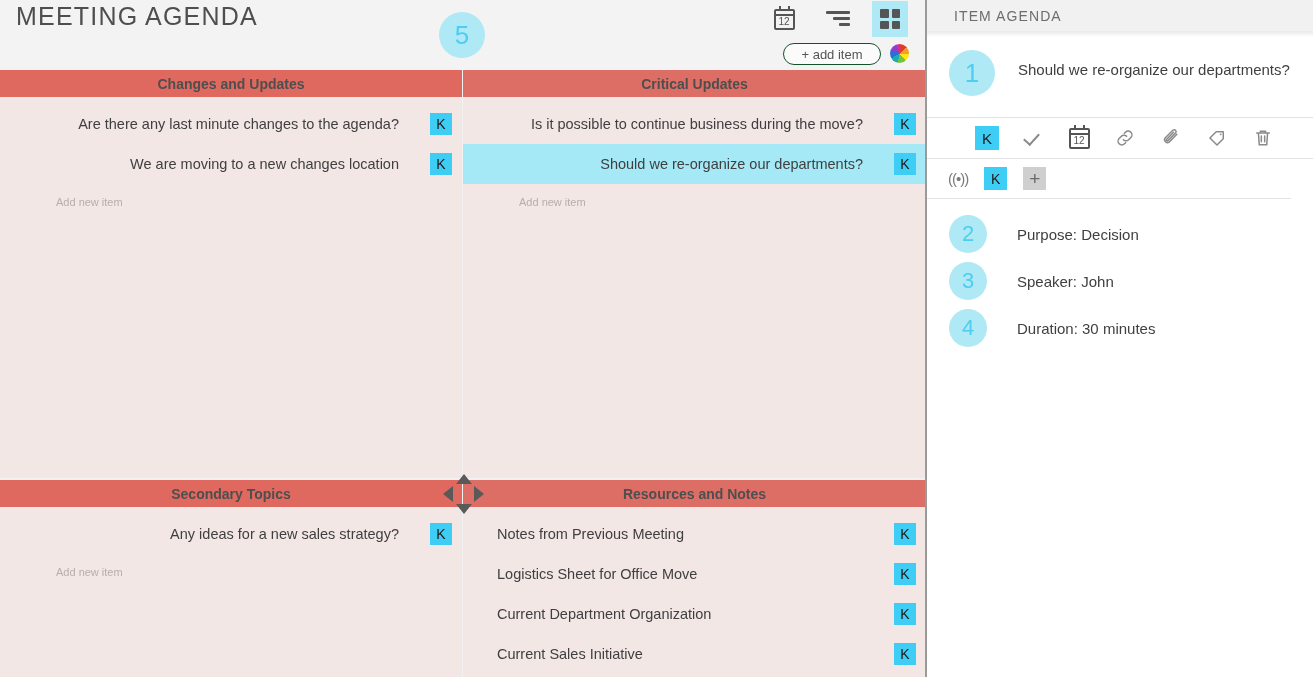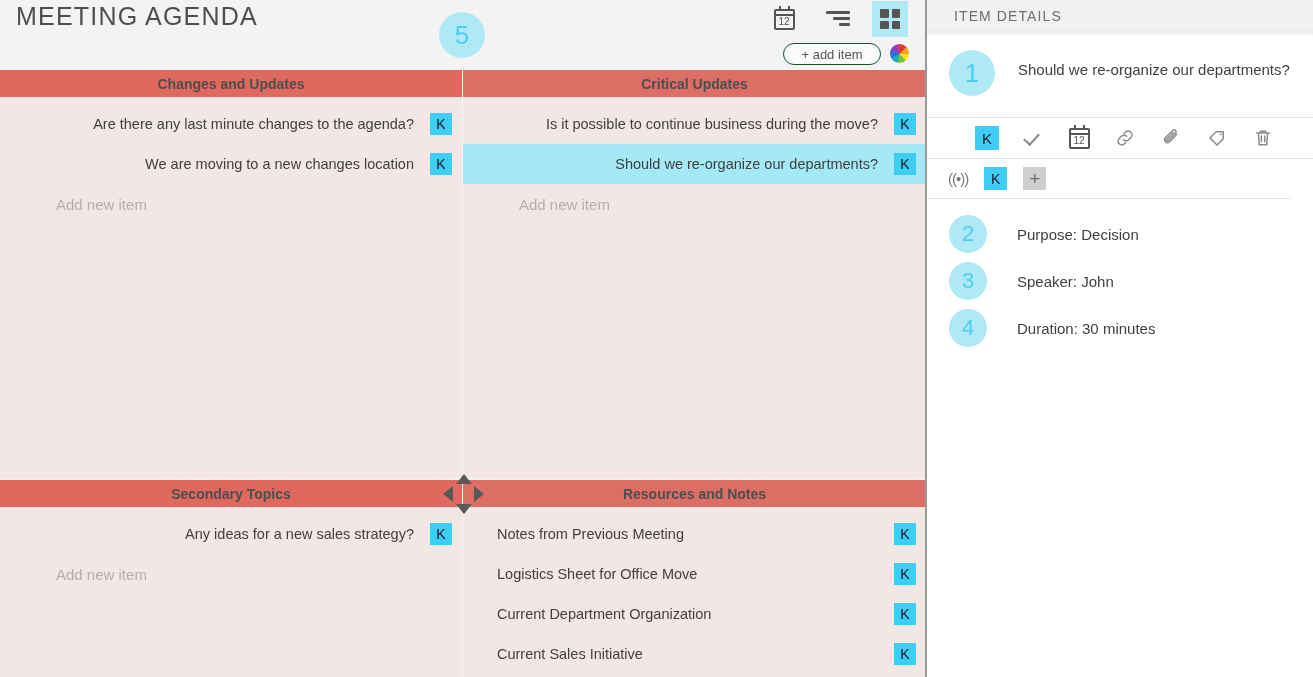--- a/index.html
+++ b/index.html
@@ -111,34 +111,34 @@
   .quad-head {
     height: 27px; background: #e0695f;
     display: flex; align-items: center; justify-content: center;
     color: #4e4e4e; font-size: 14px; font-weight: bold;
   }
   #q-tr .quad-head, #q-br .quad-head { background: #dd6e66; }
   .quad-body { background: #f2e7e5; height: calc(100% - 27px); padding-top: 7px; }
 
   .row {
     height: 40px; display: flex; align-items: center;
-    padding: 0 10px; cursor: pointer;
+    padding: 0 10px; cursor: pointer; gap: 15px;
   }
   .row.selected { background: #a5e9f7; }
   .row .row-text { flex: 1; font-size: 14.5px; color: #3f3f3f; white-space: nowrap; }
   .align-right .row .row-text { text-align: right; padding-right: 16px; }
   .align-left  .row .row-text { text-align: left;  padding-left: 24px; }
   .k-badge {
     width: 22px; height: 22px; background: #3ecdf5;
     color: #1b1b1b; font-size: 14px;
     display: flex; align-items: center; justify-content: center;
     flex: 0 0 22px;
   }
   .add-new {
-    font-size: 15px; color: #b6aeac; padding: 12px 10px 0 10px;
+    font-size: 11px; color: #b6aeac; padding: 12px 10px 0 10px;
     cursor: pointer;
   }
   .align-right .add-new { text-align: left; padding-left: 56px; }
 
   
   #move-handle {
     position: absolute; left: 443px; top: 474px;
     width: 41px; height: 40px; cursor: move; z-index: 6;
   }
   #move-handle .tri { position: absolute; width: 0; height: 0; }
@@ -333,21 +333,21 @@
       <span class="tri down"></span>
       <span class="tri left"></span>
       <span class="tri right"></span>
     </div>
   </div>
 
   <div id="board-divider"></div>
 
   <div id="details">
     <div id="details-head">
-      <span id="details-title">ITEM DETAILS</span>
+      <span id="details-title">ITEM AGENDA</span>
     </div>
     <div id="details-head-shadow"></div>
 
     <div id="detail-main">
       <div class="count-badge">1</div>
       <div id="detail-title">Should we re-organize our departments?</div>
     </div>
 
     <div id="action-bar">
       <div class="act k">K</div>

